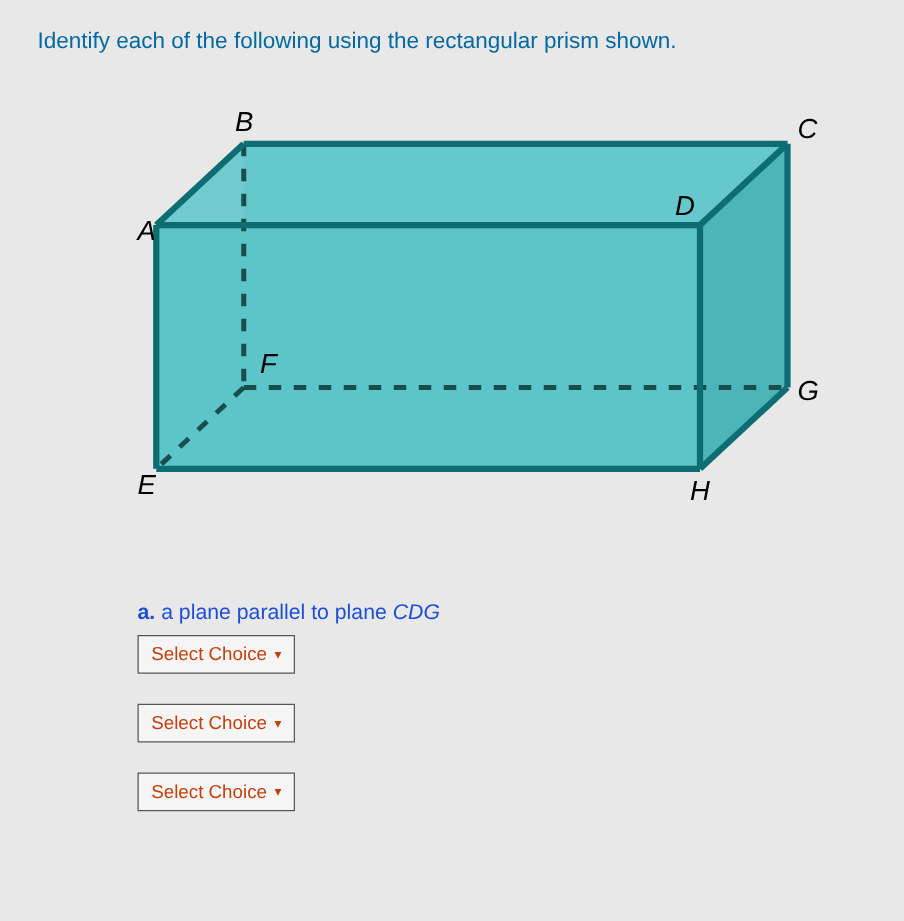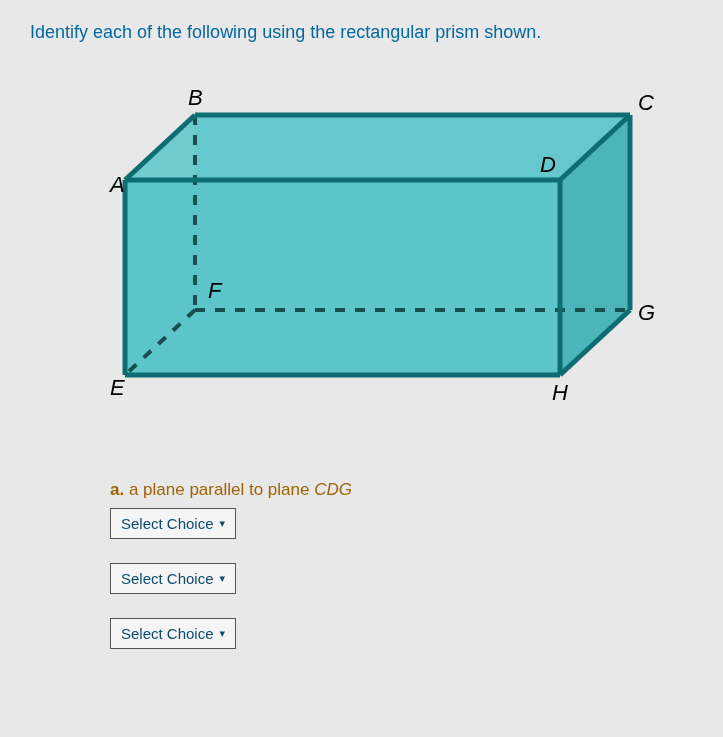--- a/index.html
+++ b/index.html
@@ -30,41 +30,41 @@
       display: block;
     }
     .questions {
       margin-left: 80px;
     }
     .question-block {
       margin-bottom: 24px;
     }
     .question-text {
       font-size: 17px;
-      color: #a16207;
+      color: #1d4ed8;
       margin-bottom: 8px;
     }
     .question-text b {
       font-weight: bold;
     }
     .question-text .overline {
       text-decoration: overline;
       font-style: italic;
     }
     .question-text .plane-name {
       font-style: italic;
     }
     .select-btn {
       display: inline-flex;
       align-items: center;
       border: 1.5px solid #555;
       background: #f5f5f5;
       padding: 6px 10px;
       font-size: 15px;
-      color: #0c4a6e;
+      color: #c2410c;
       cursor: pointer;
     }
     .select-btn .chev {
       margin-left: 6px;
       font-size: 11px;
     }
   </style>
 </head>
 <body>
 

